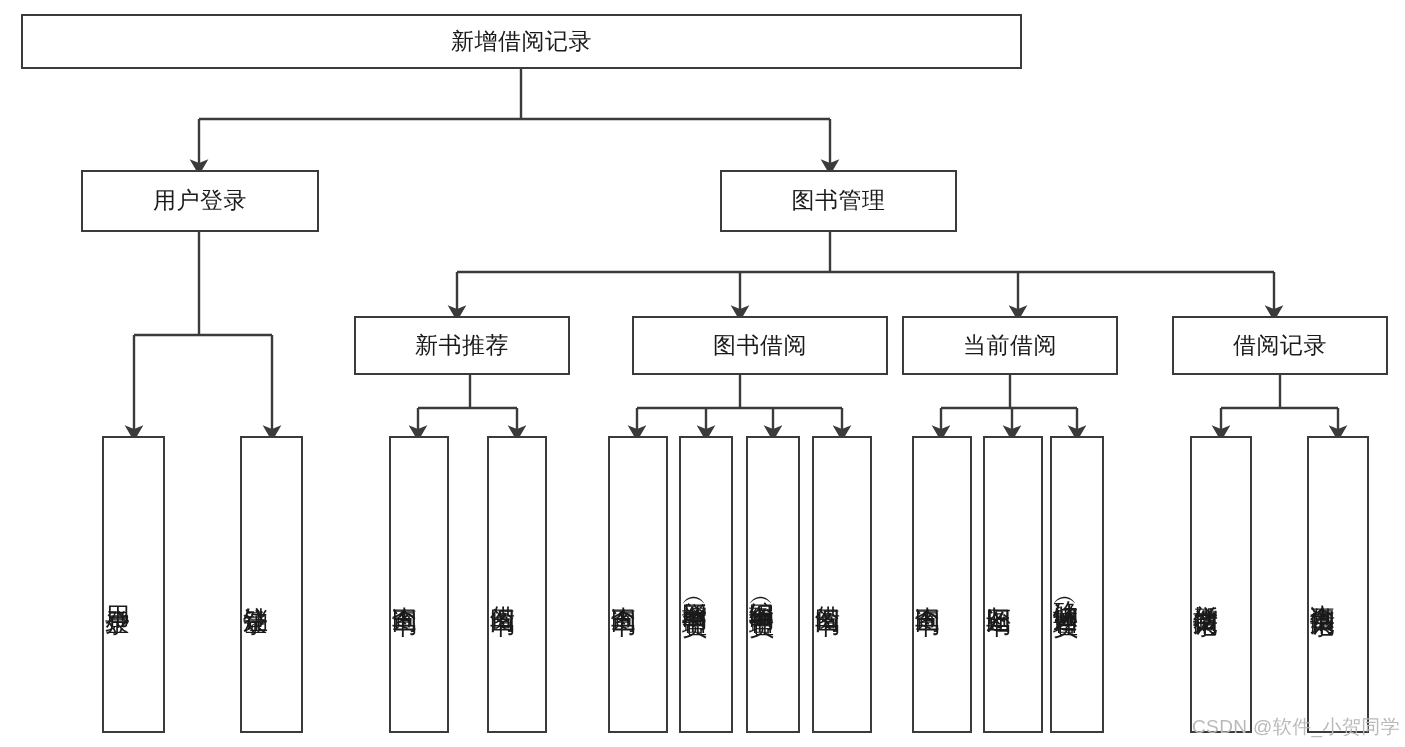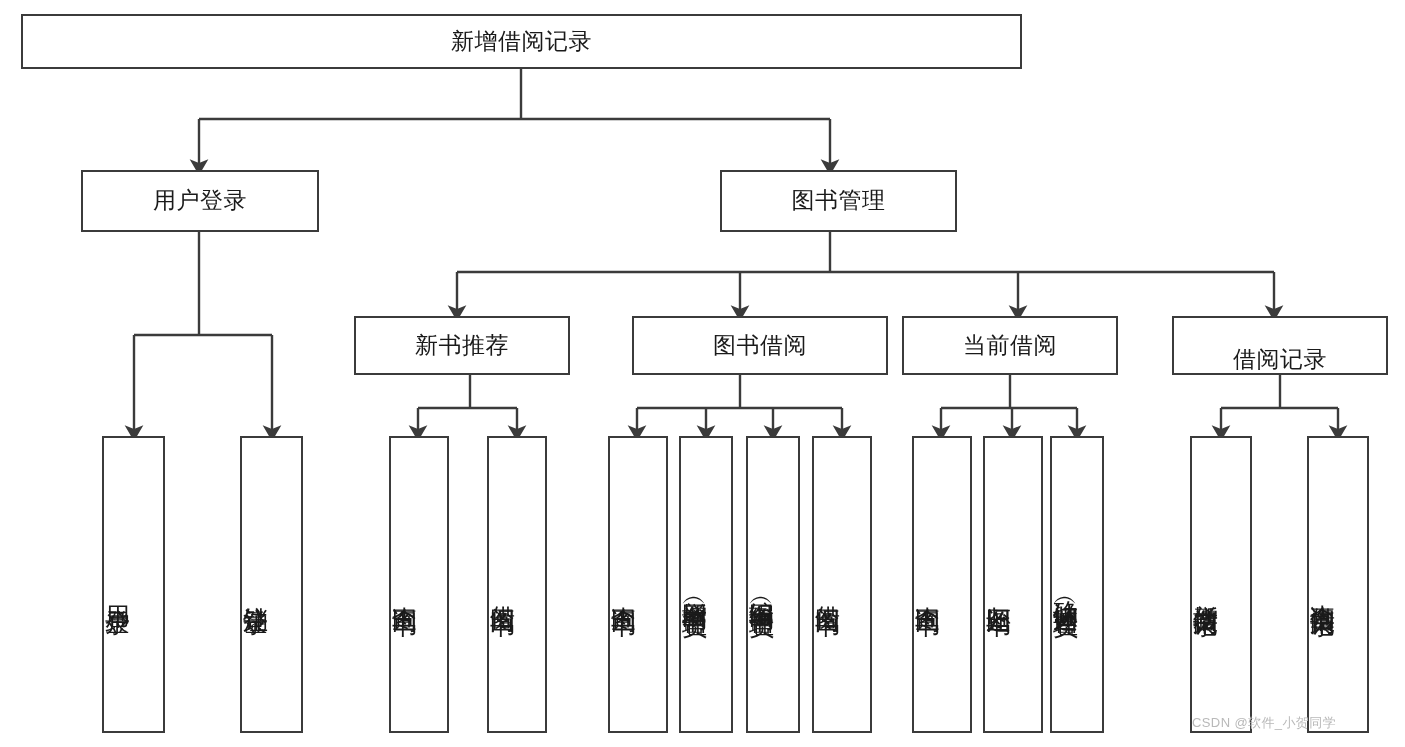--- a/index.html
+++ b/index.html
@@ -52,21 +52,21 @@
   .node.vert .label {
     writing-mode: vertical-rl;
     text-orientation: upright;
     font-size: 25px;
     letter-spacing: 2px;
     white-space: nowrap;
   }
   .watermark {
     position: absolute;
     color: #b9b9b9;
-    font-size: 13px;
+    font-size: 19px;
     white-space: nowrap;
     letter-spacing: 0.4px;
     pointer-events: none;
   }
 </style>
 </head>
 <body>
 
 <div id="canvas">
 
@@ -125,21 +125,21 @@
       </div>
       <div class="node horiz" style="left: 354px; top: 316px; width: 216px; height: 59px;">
         <span class="label">新书推荐</span>
       </div>
       <div class="node horiz" style="left: 632px; top: 316px; width: 256px; height: 59px;">
         <span class="label">图书借阅</span>
       </div>
       <div class="node horiz" style="left: 902px; top: 316px; width: 216px; height: 59px;">
         <span class="label">当前借阅</span>
       </div>
-      <div class="node horiz" style="left: 1172px; top: 316px; width: 216px; height: 59px; align-items: flex-end;">
+      <div class="node horiz" style="left: 1172px; top: 316px; width: 216px; height: 59px;">
         <span class="label">借阅记录</span>
       </div>
       <div class="node vert" style="left: 102px; top: 436px; width: 63px; height: 297px;">
         <span class="label">用户登录</span>
       </div>
       <div class="node vert" style="left: 240px; top: 436px; width: 63px; height: 297px;">
         <span class="label">注销登录</span>
       </div>
       <div class="node vert" style="left: 389px; top: 436px; width: 60px; height: 297px;">
         <span class="label">查询图书</span>

